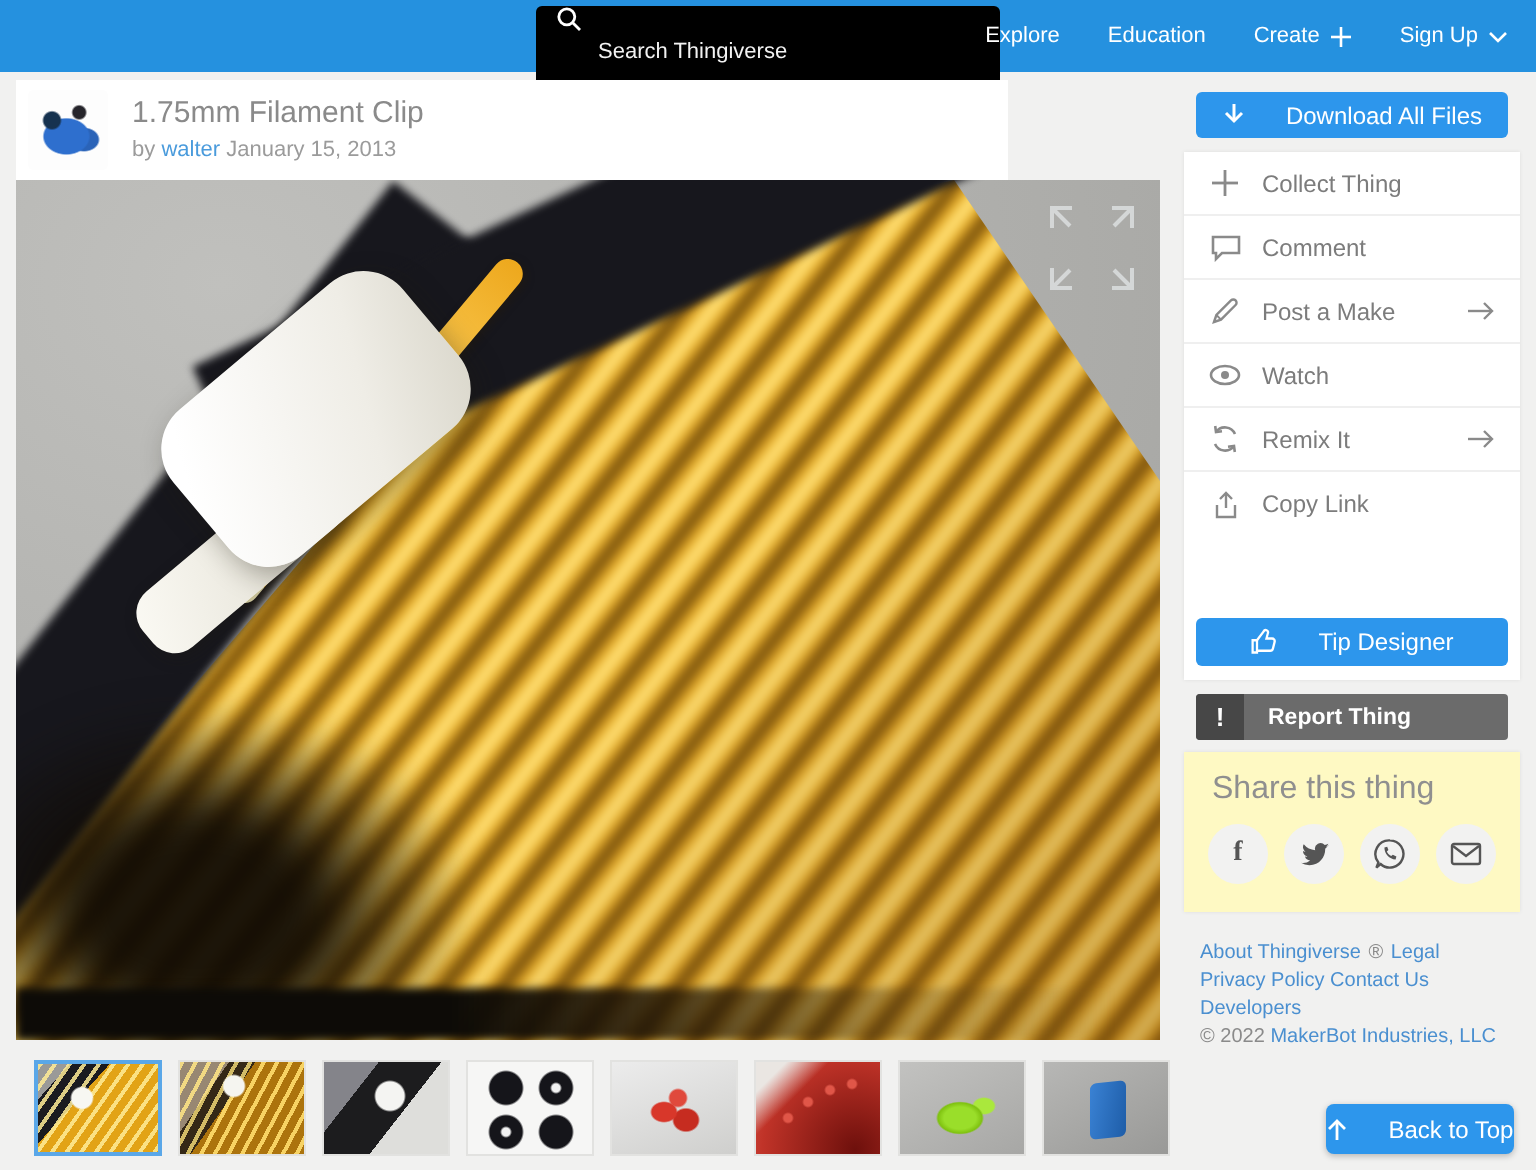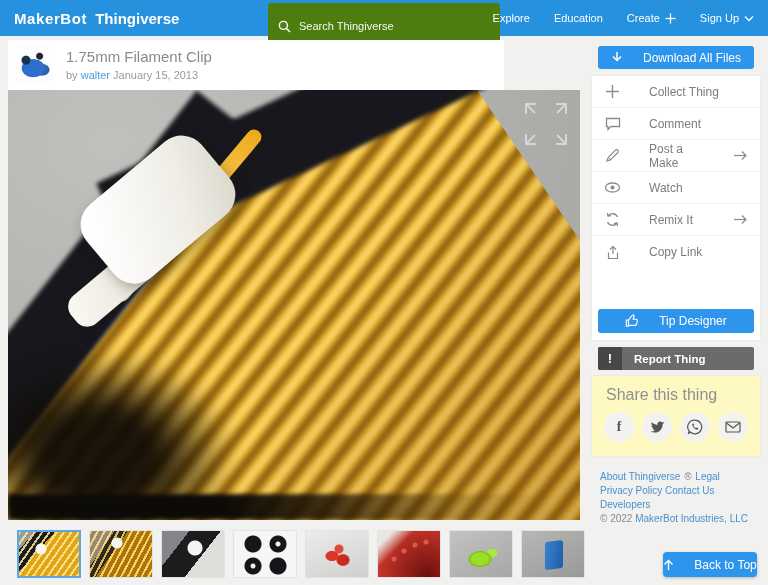--- a/index.html
+++ b/index.html
@@ -4,21 +4,21 @@
 <style>
   * { margin:0; padding:0; box-sizing:border-box; }
   html,body { width:768px; height:585px; }
   body { font-family:"Liberation Sans", sans-serif; background:#f1f1f0; overflow:hidden; position:relative; }
 
   
   .header { position:absolute; left:0; top:0; width:768px; height:36px; background:#2591df; display:flex; align-items:center; }
   .logo { position:absolute; left:14px; top:0; height:36px; display:flex; align-items:center; gap:8px; color:#fff; cursor:pointer; }
   .logo .brand { font-size:15px; font-weight:bold; letter-spacing:0.6px; }
   .logo .product { font-size:15px; font-weight:bold; }
-  .searchbox { position:absolute; left:268px; top:3px; width:232px; height:46px; background:#4d7c0f; border-radius:3px; display:flex; align-items:center; }
+  .searchbox { position:absolute; left:268px; top:3px; width:232px; height:46px; background:#000000; border-radius:3px; display:flex; }
   .searchbox svg { margin-left:10px; }
   .searchbox input { flex:1; height:100%; background:transparent; border:none; outline:none; color:#fff; font-size:11px; padding:0 8px; font-family:"Liberation Sans", sans-serif; }
   .searchbox input::placeholder { color:rgba(255,255,255,0.95); }
   .topnav { position:absolute; right:14px; top:0; height:36px; display:flex; align-items:center; gap:24px; }
   .topnav .navitem { color:#fff; font-size:11px; display:flex; align-items:center; gap:5px; cursor:pointer; white-space:nowrap; }
 
   
   .main-col { position:absolute; left:8px; top:40px; width:572px; }
   .title-card { position:absolute; left:0; top:0; width:496px; height:50px; background:#fff; }
   .avatar { position:absolute; left:6px; top:5px; width:40px; height:40px; background:
@@ -95,21 +95,21 @@
       linear-gradient(150deg, #c2c2c0, #a7a7a5); }
   .t8 { position:relative; background:linear-gradient(150deg, #b7b7b5, #999997); }
   .t8 .blue-clip { position:absolute; left:23px; top:10px; width:18px; height:28px; background:linear-gradient(100deg,#3a82d4,#1e5da8); border-radius:3px; transform:skewY(-6deg); }
 
   
   .sidebar { position:absolute; left:592px; top:40px; width:168px; }
   .btn-primary { background:#2d96ec; color:#fff; border:none; border-radius:3px; font-size:12px; font-family:"Liberation Sans", sans-serif;
       display:flex; align-items:center; justify-content:center; gap:20px; cursor:pointer; }
   .download-btn { position:absolute; left:6px; top:6px; width:156px; height:23px; }
   .action-card { position:absolute; left:0; top:36px; width:168px; height:264px; background:#fff; box-shadow:0 0 2px rgba(0,0,0,0.08); }
-  .action-row { height:32px; display:flex; align-items:center; padding:0 12px; border-bottom:1px solid #efefef; cursor:pointer;gap:18px; }
+  .action-row { height:32px; display:flex; align-items:center; padding:0 12px; border-bottom:1px solid #efefef; cursor:pointer; }
   .action-row .a-icon { width:17px; height:17px; margin-right:10px; display:flex; align-items:center; justify-content:center; }
   .action-row .a-label { font-size:12px; color:#7c7c7c; flex:1; }
   .action-row .a-arrow { color:#8a8a8a; }
   .tip-btn { position:absolute; left:6px; bottom:7px; width:156px; height:24px; }
   .report-btn { position:absolute; left:6px; top:307px; width:156px; height:23px; background:#6b6b6b; border:none; border-radius:2px;
       display:flex; align-items:center; cursor:pointer; padding:0; overflow:hidden; font-family:"Liberation Sans", sans-serif; }
   .report-btn .bang { width:24px; height:100%; background:#474747; color:#fff; font-weight:bold; font-size:13px; display:flex; align-items:center; justify-content:center; }
   .report-btn .rlabel { color:#fff; font-size:11.5px; font-weight:bold; margin-left:12px; }
   .share-card { position:absolute; left:0; top:336px; width:168px; height:80px; background:#fef9c3; box-shadow:0 0 2px rgba(0,0,0,0.08); }
   .share-heading { position:absolute; left:14px; top:10px; font-size:16px; color:#8f8f8f; }
@@ -121,24 +121,20 @@
   .side-footer .sep { margin:0 1px; }
 
   .back-to-top { position:fixed; right:11px; bottom:8px; width:94px; height:25px; border-radius:4px; box-shadow:0 1px 3px rgba(0,0,0,0.25); }
 
   svg { display:block; }
 </style>
 </head>
 <body>
 
 <div class="header">
-  <div class="logo">
-    <span class="brand">MakerBot</span>
-    <span class="product">Thingiverse</span>
-  </div>
   <div class="searchbox">
     <svg width="13" height="13" viewBox="0 0 13 13">
       <circle cx="5.4" cy="5.4" r="4" fill="none" stroke="#fff" stroke-width="1.4"></circle>
       <line x1="8.5" y1="8.5" x2="12" y2="12" stroke="#fff" stroke-width="1.4"></line>
     </svg>
     <input type="text" placeholder="Search Thingiverse" style="">
   </div>
   <div class="topnav">
     <span class="navitem">
         <span>Explore</span>

